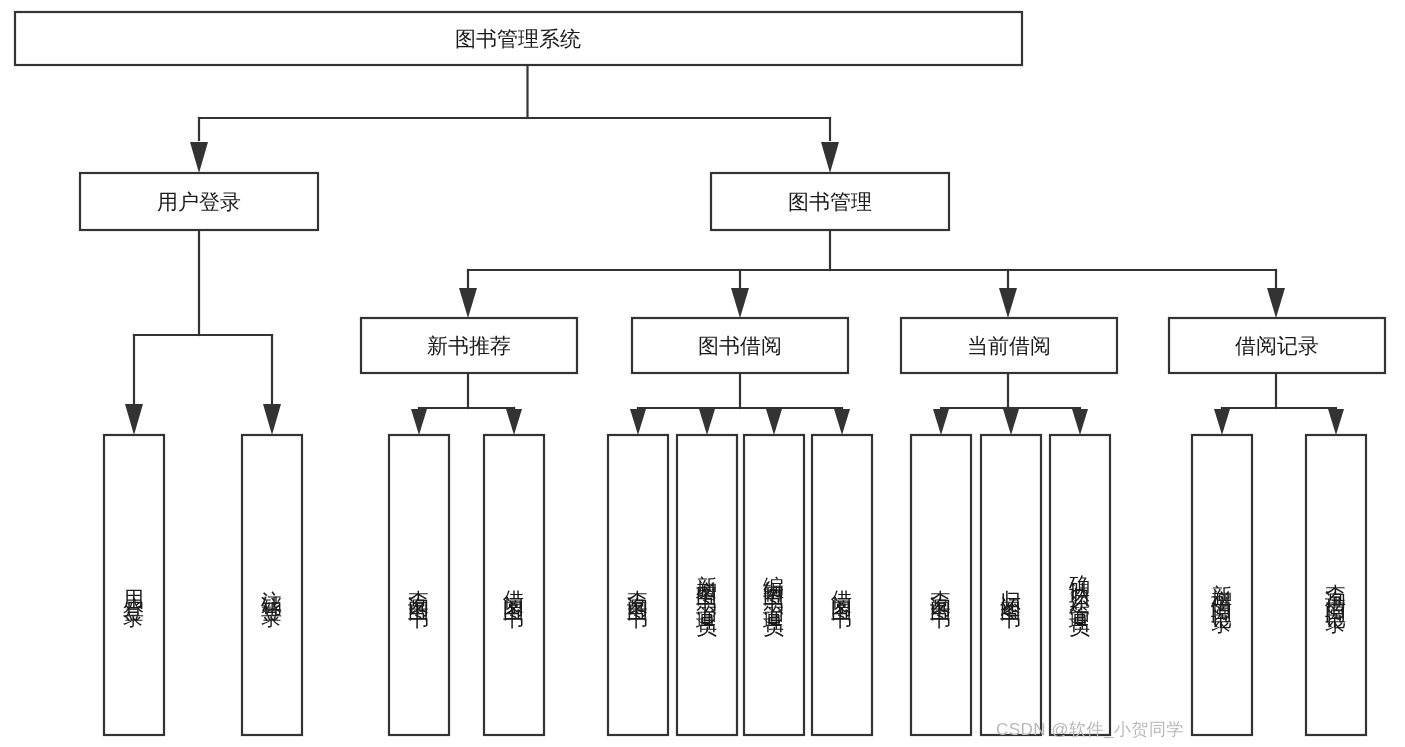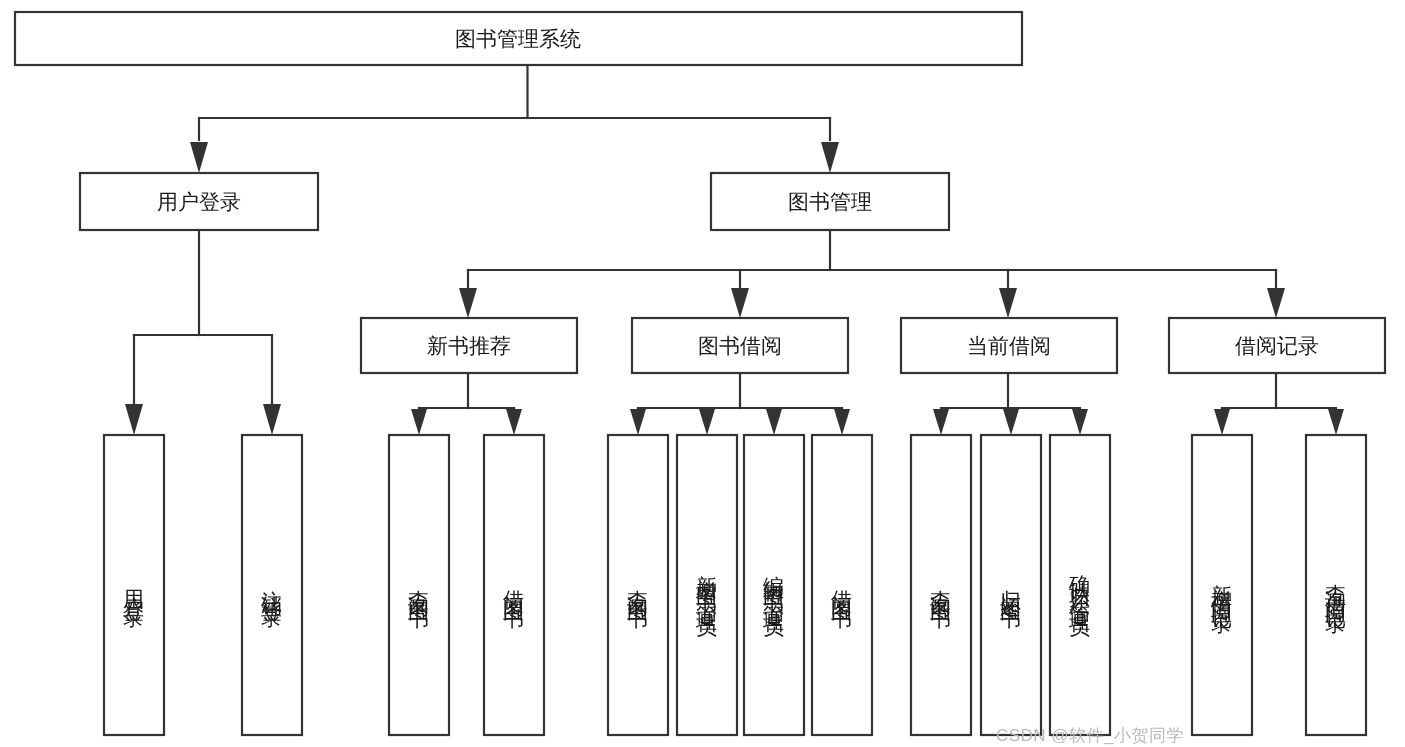--- a/index.html
+++ b/index.html
@@ -55,21 +55,21 @@
     fill: #1a1a1a;
     writing-mode: vertical-rl;
     text-orientation: upright;
     letter-spacing: 6px;
     text-anchor: middle;
     white-space: pre;
   }
   .watermark {
     position: absolute;
     right: 10px;
-    bottom: 0;
+    bottom: 6px;
     font-family: "Liberation Sans", "DejaVu Sans", sans-serif;
     font-size: 17px;
     color: #b9b9b9;
     letter-spacing: 0.5px;
     user-select: none;
     pointer-events: none;
   }
 </style>
 </head>
 <body>

